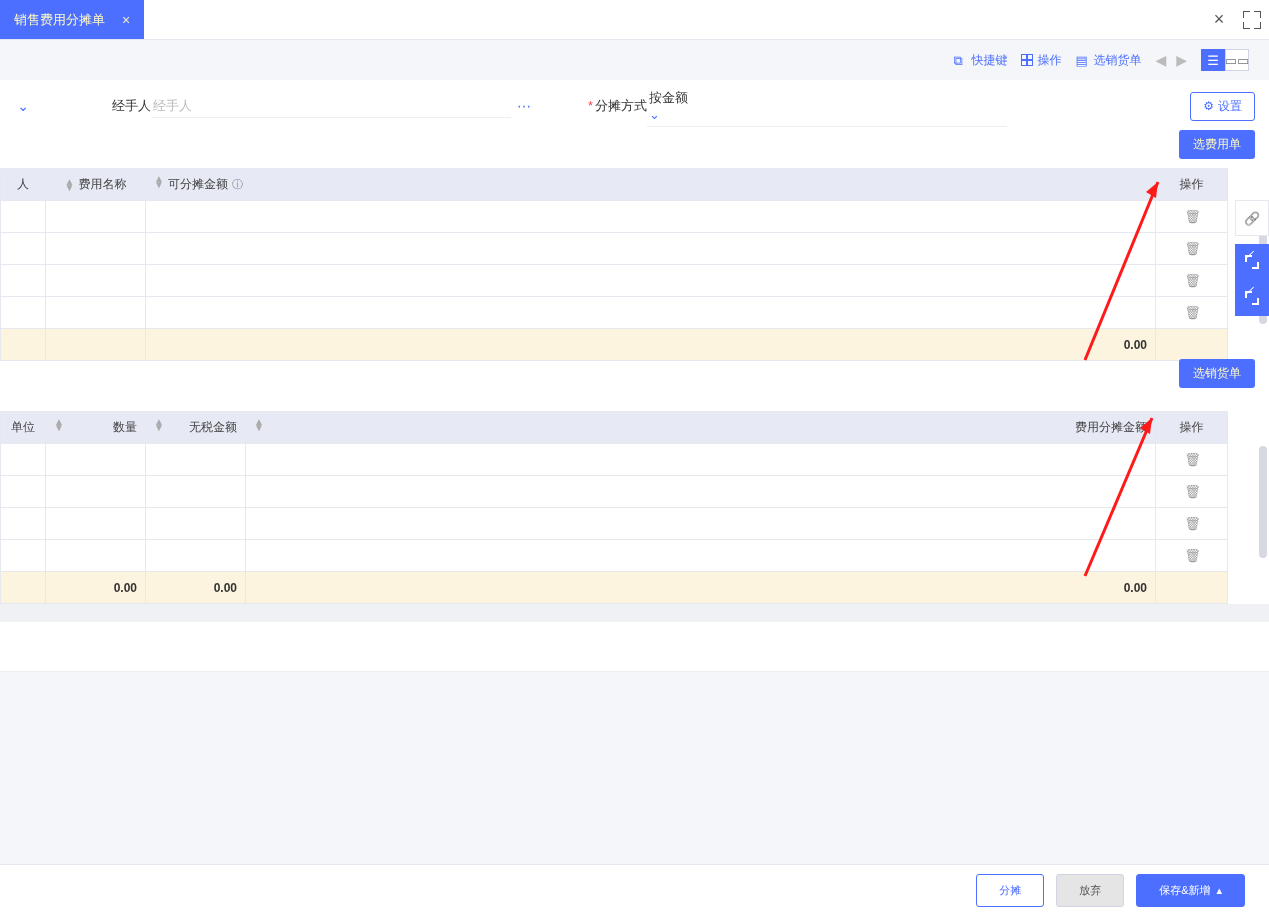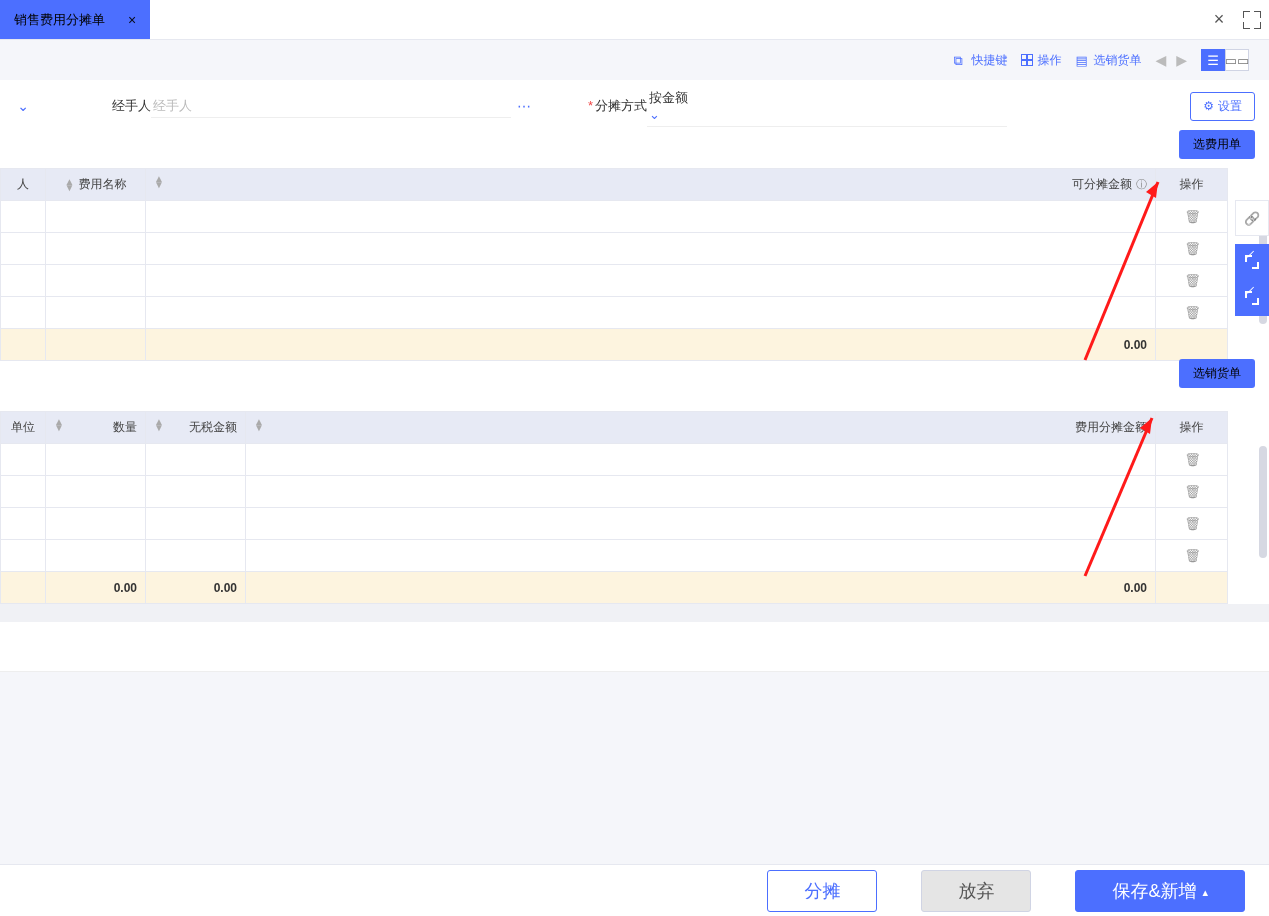--- a/index.html
+++ b/index.html
@@ -16,25 +16,25 @@
     .tabbar {
       height: 40px;
       background: #fff;
       display: flex;
       align-items: stretch;
       border-bottom: 1px solid #e6e8f0;
       position: relative;
     }
     .tab {
       background: #4c6fff;
-      color: #000000;
+      color: #fef9c3;
       display: flex;
       align-items: center;
       padding: 0 14px;
-      gap: 23px;
+      gap: 17px;
       font-size: 13px;
     }
     .tab .close {
       cursor: pointer;
       font-size: 14px;
       opacity: .9;
     }
     .tabbar-right {
       position: absolute;
       right: 8px;
@@ -123,21 +123,21 @@
     .setting-btn {
       border:1px solid #4c6fff; color:#4c6fff; background:#fff; padding:5px 12px; border-radius:3px; cursor:pointer; display:flex; align-items:center; gap:4px; font-size:12px;
     }
     .gear::before { content:"⚙"; font-size:12px; }
 
     
     .content { background:#fff; padding:0 0 0 0; }
     .table-block { position:relative; }
     .pick-btn {
       position:absolute; right:14px; top:-2px;
-      background:#4c6fff; color:#000000; padding:6px 14px; border-radius:3px; font-size:12px; cursor:pointer;
+      background:#4c6fff; color:#fef9c3; padding:6px 14px; border-radius:3px; font-size:12px; cursor:pointer;
       z-index:2;
     }
     .table-block + .table-block .pick-btn { top:-2px; }
     .tbl-wrap { margin-top:26px; }
     .tbl {
       width: 1228px;
       border-collapse:collapse;
       table-layout:fixed;
     }
     .tbl th, .tbl td {
@@ -165,21 +165,21 @@
 
     .gray-strip { height:18px; background:#f0f1f5; }
 
     
     .footer {
       position:absolute; bottom:0; left:0; right:0; height:52px;
       background:#fff; border-top:1px solid #e6e8f0;
       display:flex; justify-content:flex-end; align-items:center; gap:12px; padding:0 24px;
     }
     .btn {
-      padding:8px 36px; border-radius:3px; font-size:18px; cursor:pointer; display:flex; align-items:center; gap:6px;margin-left:32px;
+      padding:8px 22px; border-radius:3px; font-size:11px; cursor:pointer; display:flex; align-items:center; gap:6px;
     }
     .btn-outline-blue { border:1px solid #4c6fff; color:#4c6fff; background:#fff; }
     .btn-outline-gray { border:1px solid #d0d4e4; color:#555; background:#e5e5e5; }
     .btn-primary { background:#4c6fff; color:#fff; border:1px solid #4c6fff; }
     .caret-up::after{content:"▴"; font-size:11px;}
 
     
     .side-rail { position:absolute; right:0; top:200px; display:flex; flex-direction:column; gap:0; }
     .rail-btn { width:34px; height:36px; background:#fff; border:1px solid #e6e8f0; display:flex;align-items:center;justify-content:center; cursor:pointer; color:#888;}
     .rail-btn.blue { background:#4c6fff; color:#fff; border-color:#4c6fff; }
@@ -268,21 +268,21 @@
         <colgroup>
           <col class="col-narrow">
             <col class="col-tag">
             <col class="col-wide">
             <col style="width:72px;">
         </colgroup>
         <thead>
           <tr>
             <th><span>人</span></th>
             <th><span class="sort"></span><span>费用名称</span></th>
-            <th style="text-align:right;"><span class="sort" style="float:left;"></span><span>可分摊金额</span><span class="info-ic"></span></th>
+            <th style="text-align:left;"><span class="sort" style="float:left;"></span><span>可分摊金额</span><span class="info-ic"></span></th>
             <th class="op-col"><span>操作</span></th>
           </tr>
         </thead>
         <tbody>
           <tr>
               <td></td>
               <td></td>
               <td></td>
               <td class="op-col"><span class="trash"></span></td>
             </tr>

